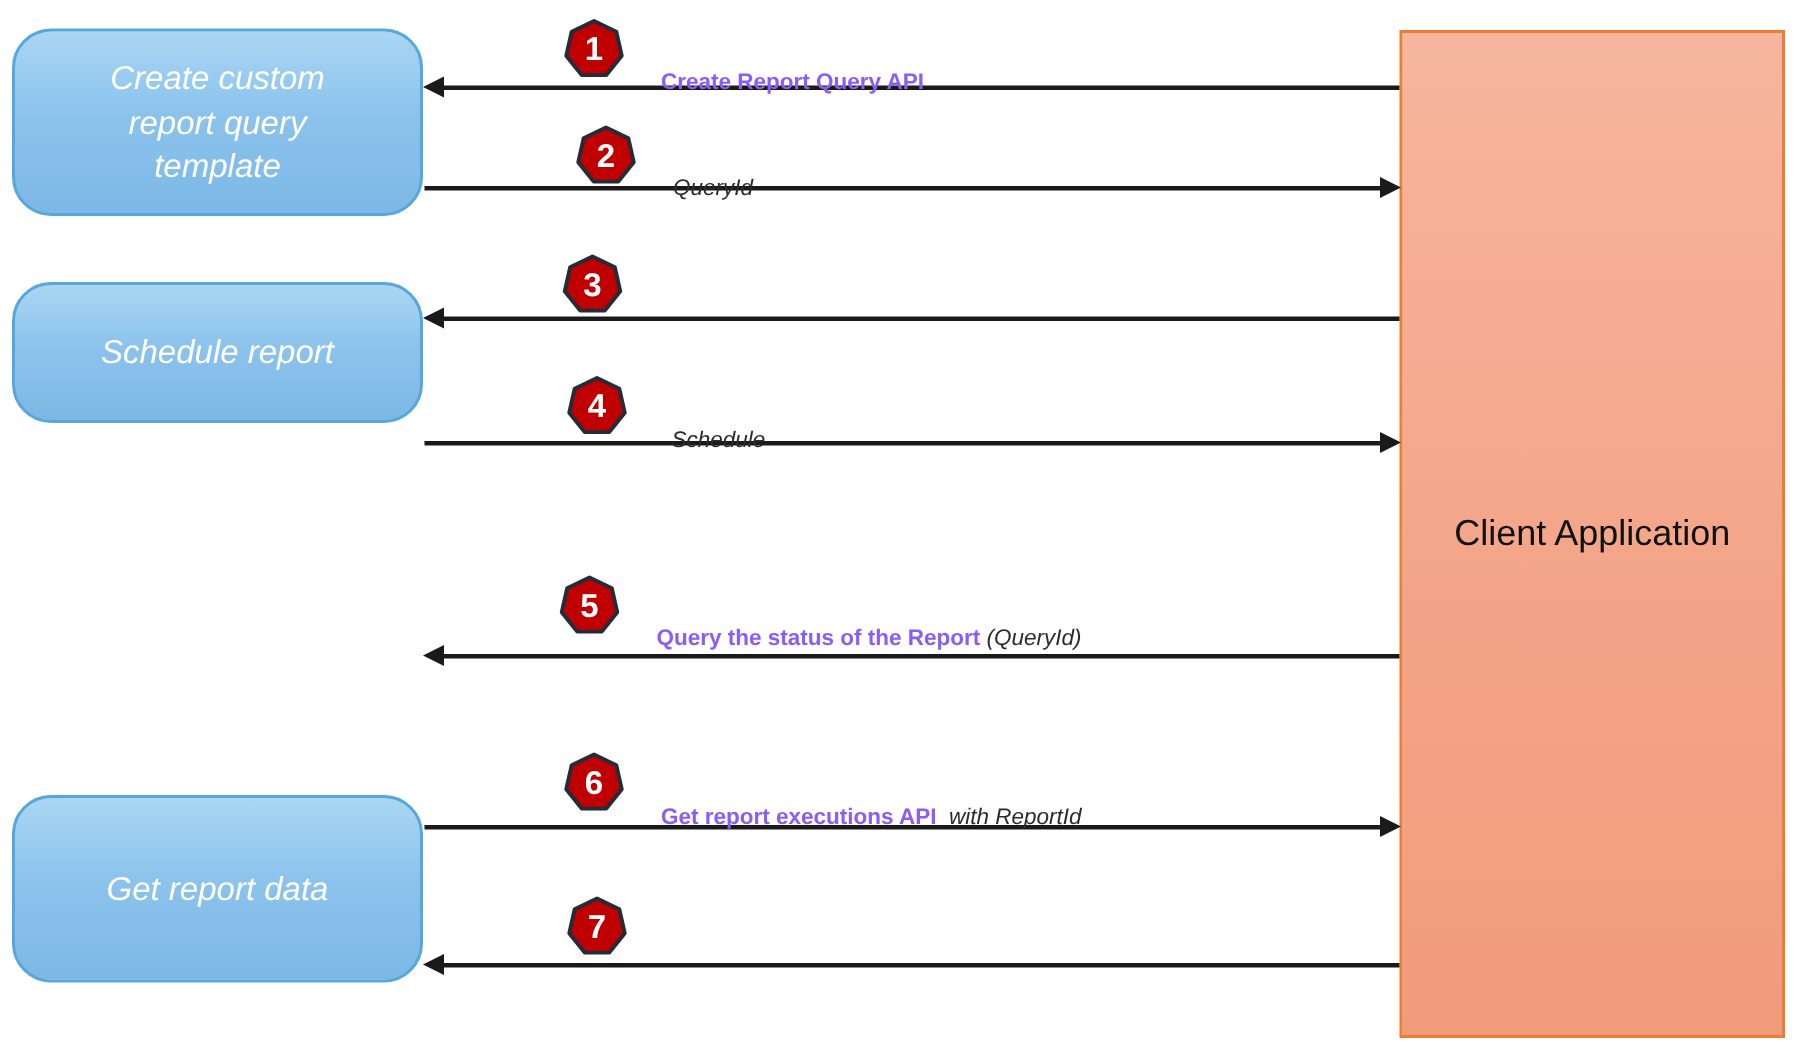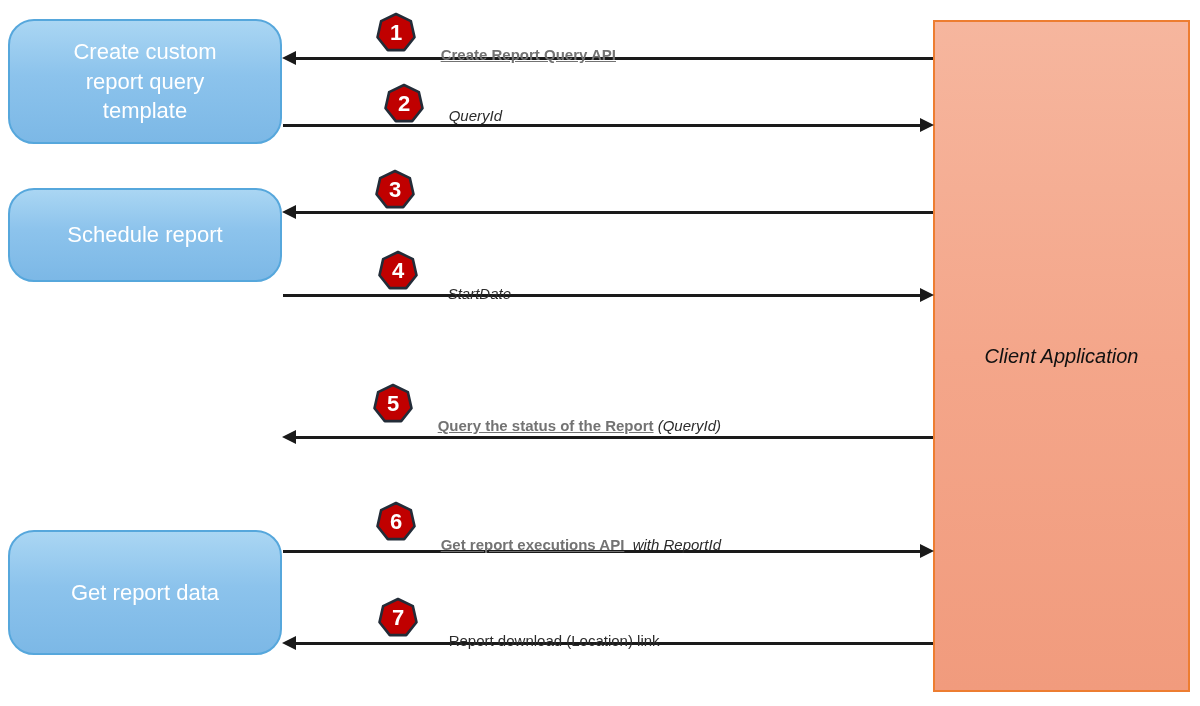--- a/index.html
+++ b/index.html
@@ -22,42 +22,42 @@
     border-radius: 26px;
     background: linear-gradient(180deg, #AAD6F3 0%, #8CC3EC 45%, #7CB8E6 100%);
     display: flex;
     align-items: center;
     justify-content: center;
     text-align: center;
     color: #ffffff;
     font-size: 22px;
     line-height: 1.35;
     padding: 0 44px;
+    font-style: italic;
   }
   .box-1 { top: 19px;  height: 125px; }
   .box-2 { top: 188px; height: 94px; padding: 0 10px; }
   .box-3 { top: 363px; height: 124px; padding: 0 10px; }
   .box-4 { top: 530px; height: 125px; padding: 0 27px; }
 
   
   .client-box {
     position: absolute;
     left: 933px;
     top: 20px;
     width: 257px;
     height: 672px;
     box-sizing: border-box;
     border: 2px solid #ED7D31;
     background: linear-gradient(180deg, #F6B69E 0%, #F4A68A 50%, #F19B7D 100%);
     display: flex;
     align-items: center;
     justify-content: center;
     color: #111111;
-    font-size: 20px;
-    font-style: italic;
+    font-size: 24px;
   }
 
   
   .arrow { position: absolute; left: 283px; width: 650px; height: 14px; }
   .arrow .line {
     position: absolute;
     left: 0; right: 0;
     top: 6px;
     height: 2.6px;
     background: #1a1a1a;
@@ -95,21 +95,21 @@
 
   
   .step-label {
     position: absolute;
     height: 22px;
     line-height: 22px;
     font-size: 15px;
     color: #2b2b2b;
     white-space: pre;
   }
-  .step-label b { color: #737373; text-decoration: underline; }
+  .step-label b { color: #8b5cf6; }
 </style>
 </head>
 <body>
 
 <div class="canvas">
 
   <div class="service-box box-1">
     <span>Create custom report query template</span>
   </div>
   <div class="service-box box-2">
@@ -191,29 +191,26 @@
   <div class="badge" style="left:377px; top:597px">
     <svg width="42" height="42" viewBox="0 0 42 42">
       <polygon points="21,2 35.9,9.2 39.5,25.2 29.2,38.1 12.8,38.1 2.5,25.2 6.1,9.2" fill="#C00000" stroke="#232C38" stroke-width="2.6" stroke-linejoin="round"></polygon>
     </svg>
     <span class="num">7</span>
   </div>
 
   <div class="step-label" style="left:424px; top:22px">
     <b>Create Report Query API</b><span></span><i></i>
   </div>
-  <div class="step-label" style="left:432px; top:83px">
+  <div class="step-label" style="left:432px; top:93px">
     <b></b><span></span><i>QueryId</i>
   </div>
   <div class="step-label" style="left:431px; top:261px">
-    <b></b><span></span><i>StartDate</i>
+    <b></b><span></span><i>Schedule</i>
   </div>
   <div class="step-label" style="left:424px; top:512px">
     <b>Get report executions API</b><span></span><i>  with ReportId</i>
   </div>
   <div class="step-label" style="left:421px; top:393px">
     <b>Query the status of the Report</b><span></span><i> (QueryId)</i>
   </div>
-  <div class="step-label" style="left:432px; top:608px">
-    <b></b><span>Report download (Location) link</span><i></i>
-  </div>
 
 </div>
 
 </body></html>

